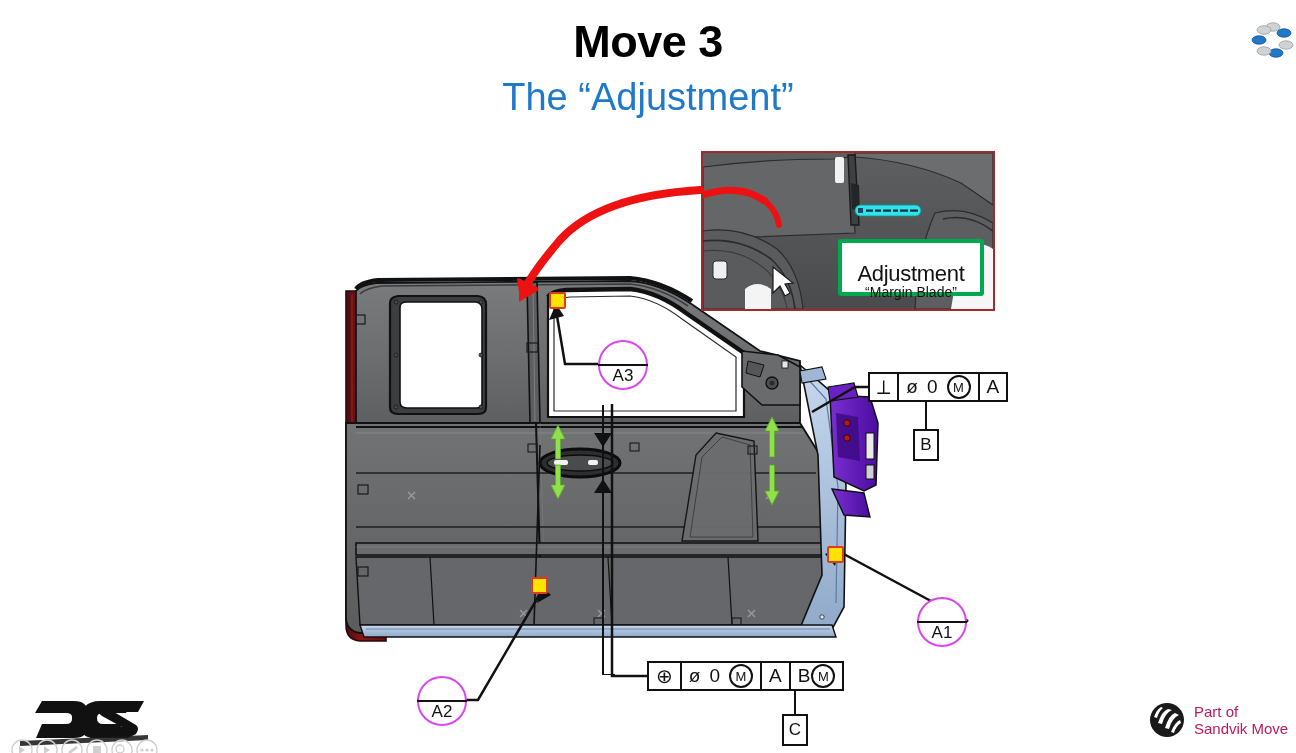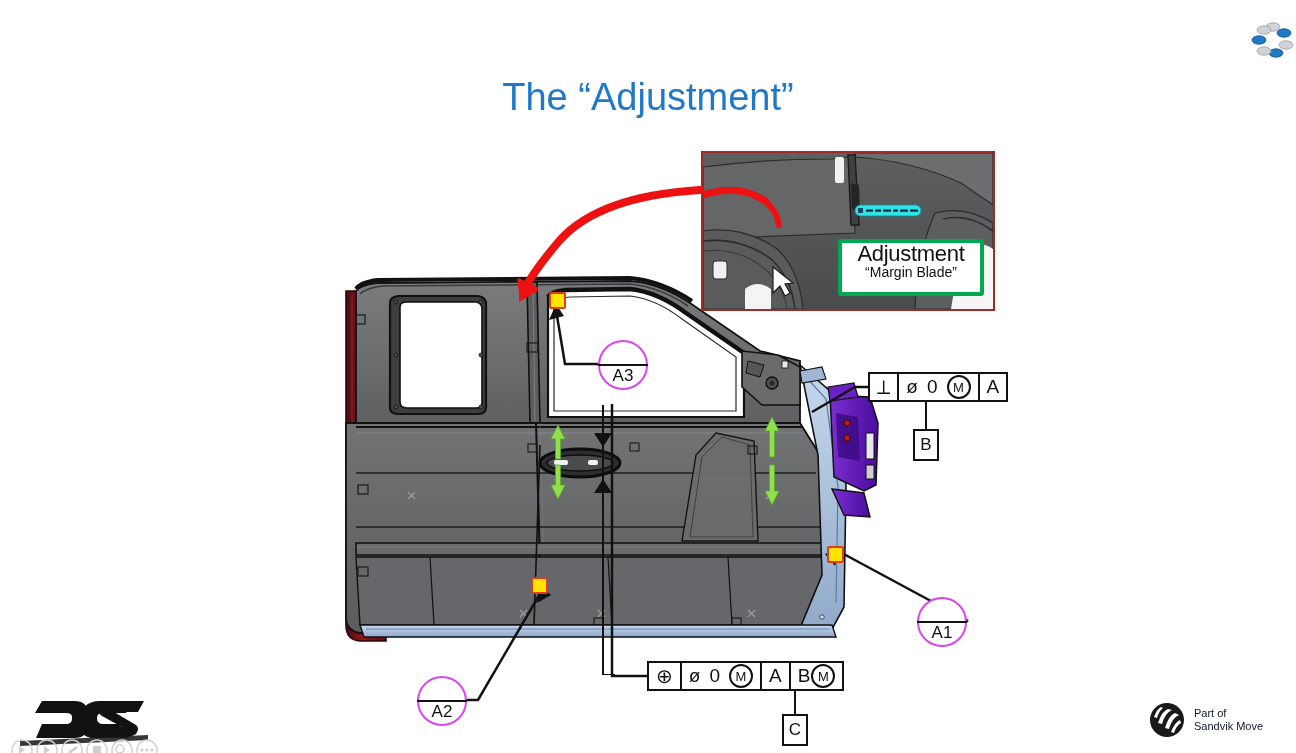--- a/index.html
+++ b/index.html
@@ -88,21 +88,21 @@
     border: 4px solid #00A94F;
     border-radius: 3px;
     box-sizing: border-box;
     text-align: center;
     z-index: 6;
   }
   #adjustment-callout .adj-title {
     font-size: 22px;
     color: #111111;
     line-height: 1.0;
-    margin-top: 0;
+    margin-top: 20px;
     letter-spacing: -0.3px;
   }
   #adjustment-callout .adj-sub {
     font-size: 14px;
     color: #111111;
     line-height: 1.0;
   }
 
   
   #cad-figure {
@@ -223,30 +223,31 @@
     position: absolute;
     left: 1148px;
     top: 700px;
     width: 142px;
     height: 40px;
     display: flex;
     align-items: center;
     gap: 8px;
   }
   #sandvik-logo .sv-text {
-    font-size: 11px;
-    color: #0f172a;
+    font-size: 15px;
+    color: #be185d;
     line-height: 1.15;
   }
 </style>
 </head>
 <body>
 
 <div class="slide">
 
+  <div id="title-main">Move 3</div>
   <div id="subtitle-1">The “Adjustment”</div>
 
   <div id="brand-mark">
     <svg width="46" height="46" viewBox="0 0 46 46">
       <g>
         <ellipse cx="23" cy="9" rx="7" ry="4.2" fill="#cfd3d6" stroke="#9aa0a5" stroke-width="0.8"></ellipse>
         <ellipse cx="34" cy="15" rx="7" ry="4.2" fill="#1F79C8" stroke="#14538c" stroke-width="0.8"></ellipse>
         <ellipse cx="36" cy="27" rx="7" ry="4.2" fill="#cfd3d6" stroke="#9aa0a5" stroke-width="0.8"></ellipse>
         <ellipse cx="26" cy="35" rx="7" ry="4.2" fill="#1F79C8" stroke="#14538c" stroke-width="0.8"></ellipse>
         <ellipse cx="14" cy="33" rx="7" ry="4.2" fill="#cfd3d6" stroke="#9aa0a5" stroke-width="0.8"></ellipse>

